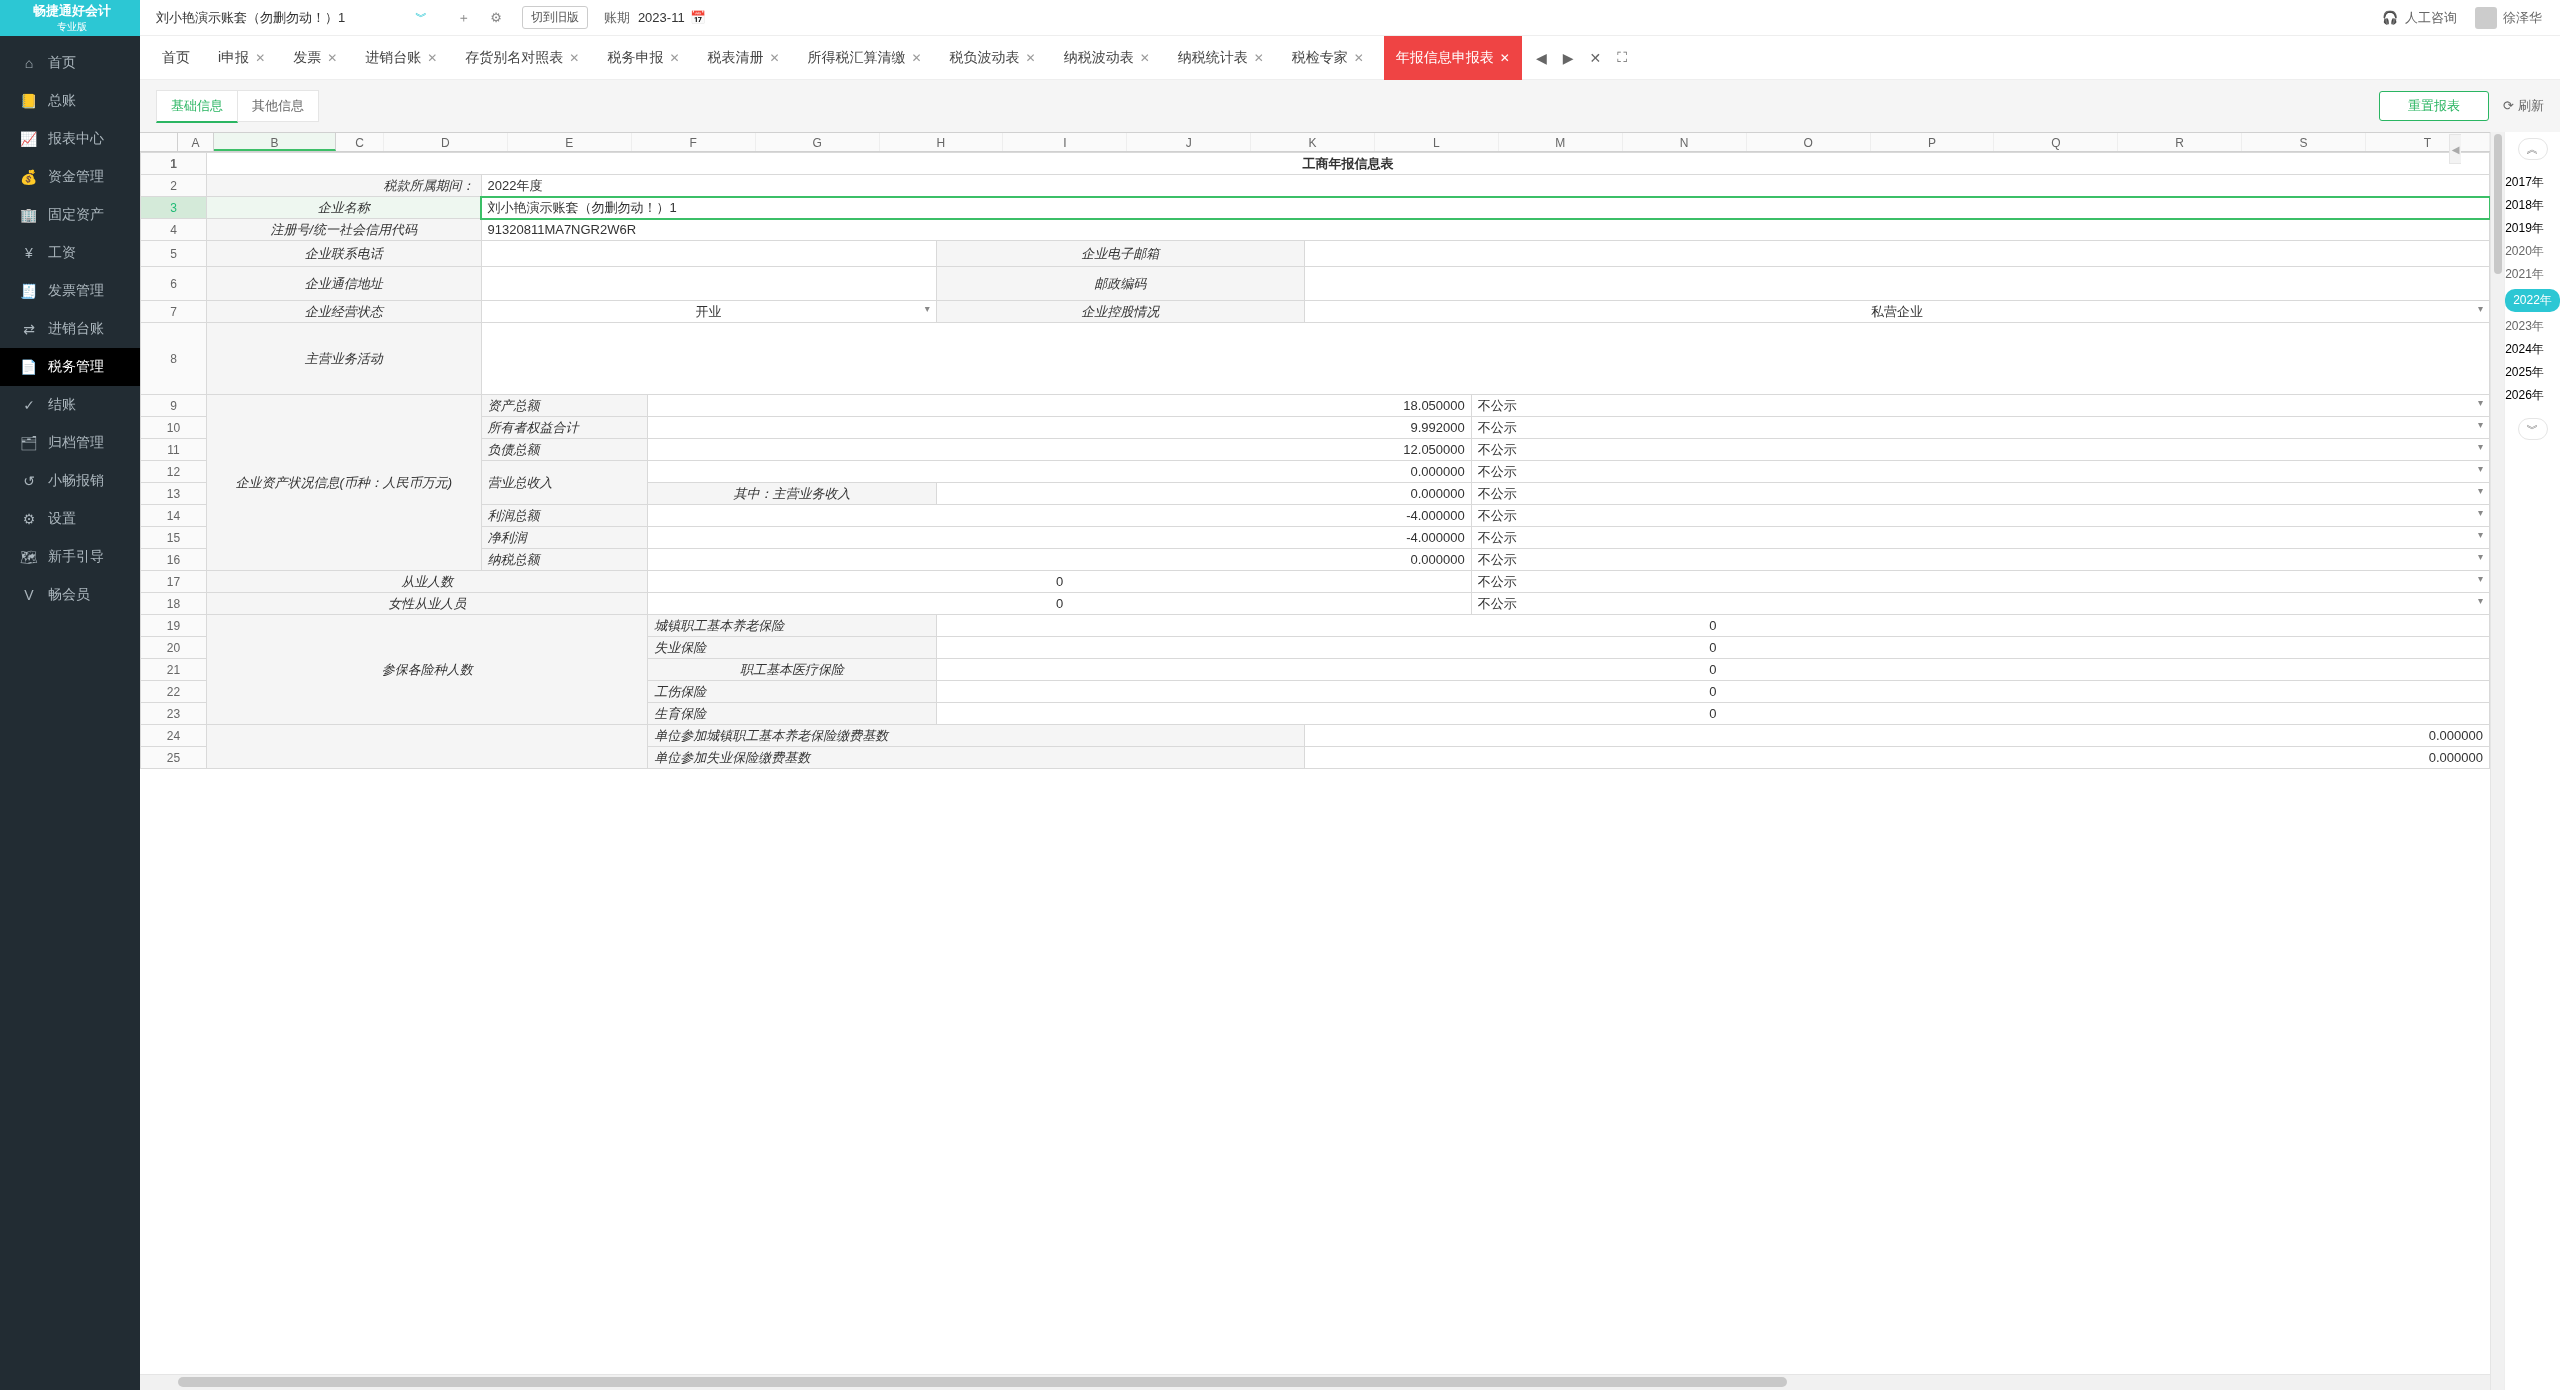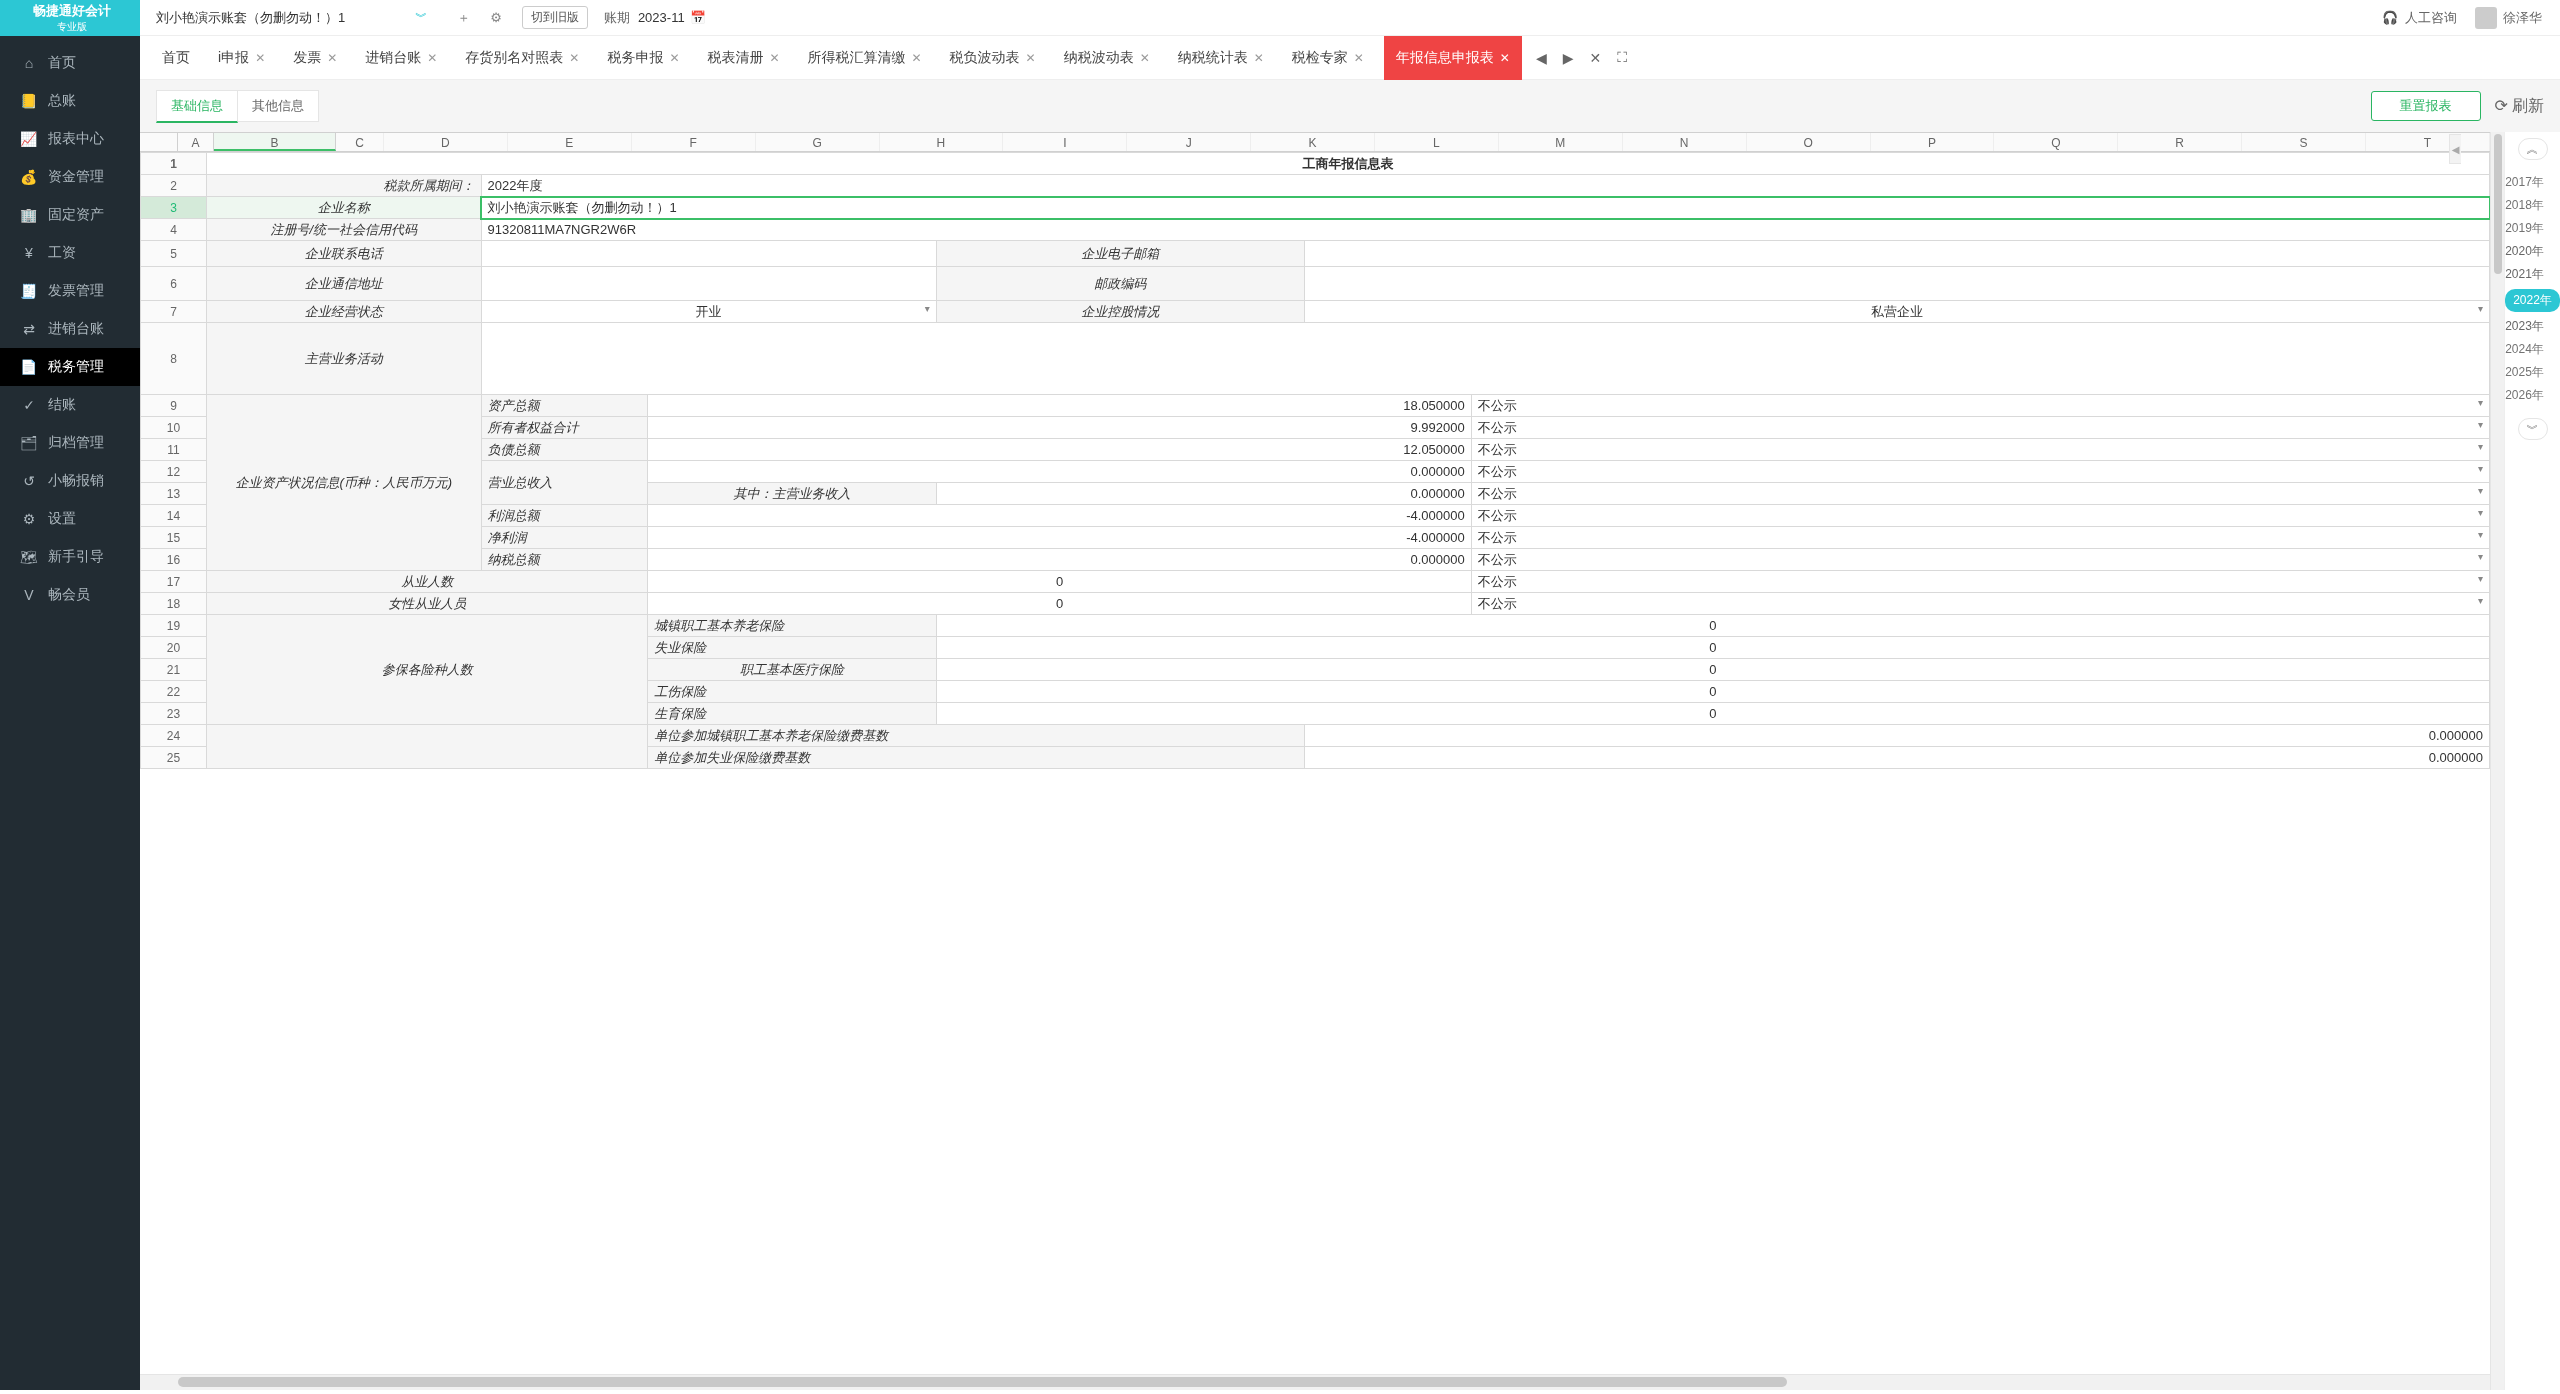--- a/index.html
+++ b/index.html
@@ -38,21 +38,21 @@
 .tab .close { margin-left:6px; color:#999; font-size:12px;}
 .tab.active { background:#ef4444; color:#fff; padding:0 12px;}
 .tab.active .close { color:#fff;}
 .tab-ctrl { color:#666; padding:0 8px; cursor:pointer; font-size:14px;}
 
 .toolbar { height:52px; display:flex; align-items:center; padding:0 16px; background:#f5f5f5;}
 .subtab { padding:6px 14px; background:#fff; border:1px solid #e5e5e5; color:#666; cursor:pointer; font-size:13px;}
 .subtab.active { color:#2ab562; border-bottom:2px solid #2ab562; }
 .subtab + .subtab { border-left:none;}
 .btn-reset { margin-left:auto; border:1px solid #2ab562; color:#2ab562; background:#fff; padding:5px 28px; border-radius:3px; cursor:pointer; font-size:13px;}
-.btn-refresh { margin-left:14px; color:#666; cursor:pointer; font-size:16px;}
+.btn-refresh { margin-left:14px; color:#666; cursor:pointer; font-size:13px;}
 .btn-refresh .ri { margin-right:4px;}
 
 
 .sheet-wrap { flex:1; display:flex; min-height:0;}
 .grid-area { flex:1; background:#fff; margin:0 0 0 0; display:flex; flex-direction:column; min-width:0; position:relative;}
 .colhdr { display:flex; border-top:1px solid #d0d0d0; border-bottom:1px solid #d0d0d0; background:#fafafa; height:20px; font-size:12px; color:#666;}
 .colhdr .rh { width:38px; border-right:1px solid #d0d0d0; background:#fafafa;}
 .colhdr .ch { flex:1; text-align:center; border-right:1px solid #eee; line-height:20px;}
 .colhdr .chB { flex:0 0 122px; text-align:center; border-right:1px solid #d0d0d0; line-height:20px;}
 .colhdr .chA { flex:0 0 36px; text-align:center; border-right:1px solid #d0d0d0; line-height:20px;}
@@ -71,21 +71,21 @@
 .selected-cell { outline:2px solid #3bbf67; outline-offset:-1px;}
 .vscroll-fake { width:14px; background:#f1f1f1; border-left:1px solid #e5e5e5;}
 .vscroll-thumb { width:8px; margin:2px auto; height:140px; background:#c8c8c8; border-radius:4px;}
 
 
 .year-rail { width:56px; background:#fff; border-left:1px solid #eee; display:flex; flex-direction:column; align-items:center; padding-top:6px;}
 .rail-chevron { width:30px; height:22px; border:1px solid #e5e5e5; border-radius:11px; color:#888; text-align:center; line-height:20px; font-size:12px; margin-bottom:8px; cursor:pointer;}
 .rail-collapse { width:12px; height:30px; background:#f3f3f3; border:1px solid #e5e5e5; border-right:none; position:relative; left:-56px; top:-4px; color:#aaa; font-size:10px; line-height:30px; text-align:center; cursor:pointer;}
 .year-item { font-size:12px; color:#666; margin:6px 0; cursor:pointer;}
 .year-item.active { background:#2cc7d4; color:#fff; padding:3px 8px; border-radius:10px;}
-.year-item.dis { color:#737373; }
+.year-item.dis { color:#000000; }
 
 .hscroll { height:16px; background:#f1f1f1; border-top:1px solid #e5e5e5; position:relative;}
 .hscroll-track { position:absolute; left:38px; right:14px; top:2px; height:12px;}
 .hscroll-thumb { height:10px; width:70%; background:#c8c8c8; border-radius:5px;}
 
 </style>
 </head>
 <body>
 
 <div class="topbar">

